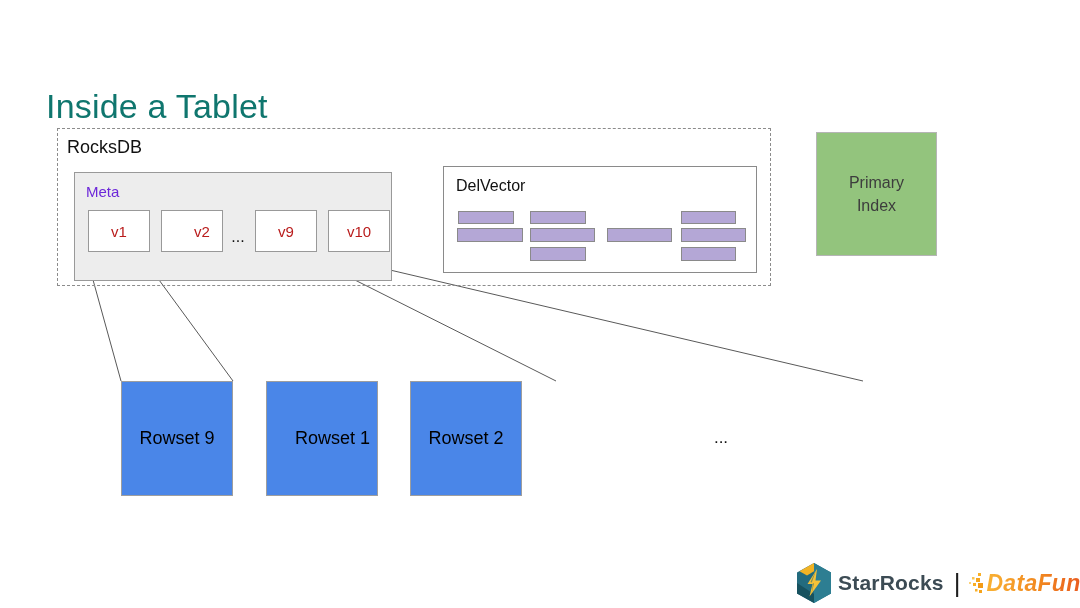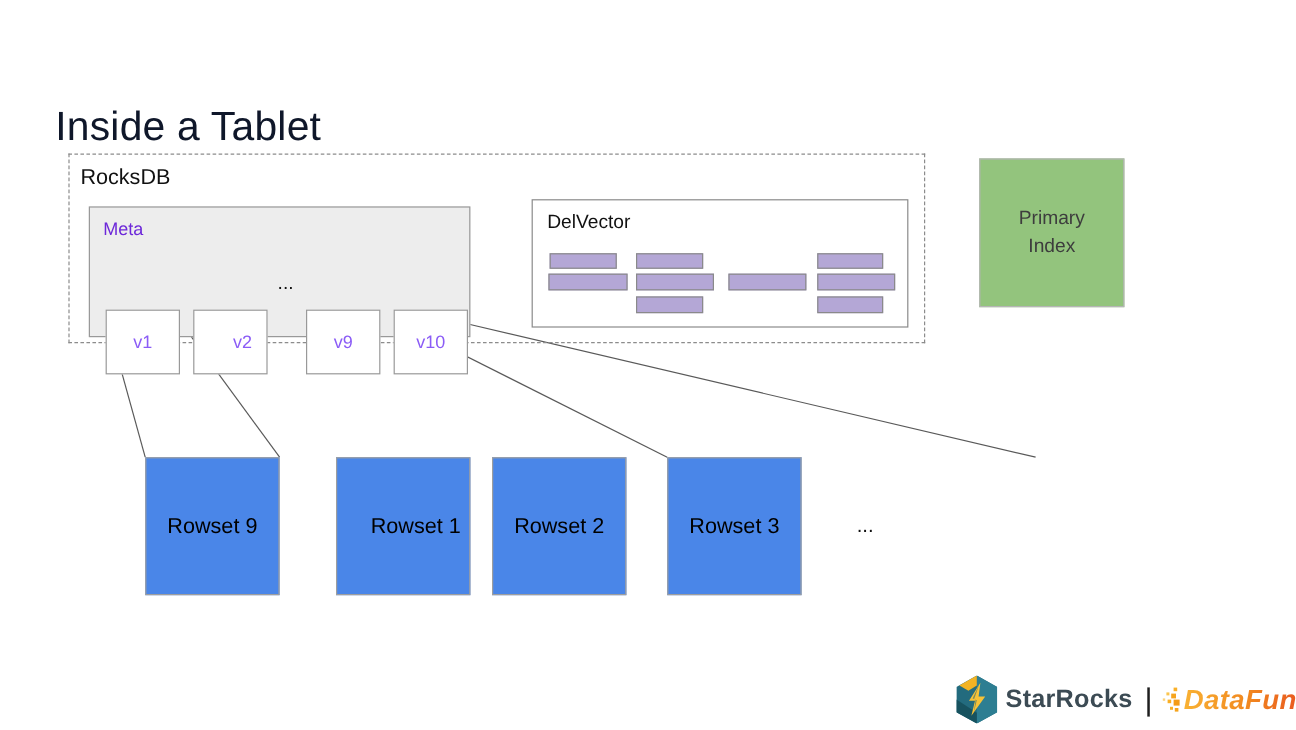--- a/index.html
+++ b/index.html
@@ -1,39 +1,39 @@
 <!DOCTYPE html>
 <html><head>
 <meta charset="utf-8">
 <style>
   html,body{margin:0;padding:0;background:#fff;}
   .slide{
     position:relative;width:1080px;height:608px;background:#ffffff;
     font-family:"Liberation Sans", sans-serif;overflow:hidden;
   }
   .slide-title{
-    position:absolute;left:46px;top:64px;font-size:34px;color:#0f172a;
+    position:absolute;left:46px;top:64px;font-size:34px;color:#0f766e;
     font-weight:400;letter-spacing:.2px;
   }
   
   .rocksdb-box{
     position:absolute;left:57px;top:128px;width:714px;height:158px;
     border:1.5px dashed #8c8c8c;box-sizing:border-box;background:transparent;
   }
   .rocksdb-label{position:absolute;left:67px;top:137px;font-size:18px;color:#111;}
   
   .meta-box{
     position:absolute;left:74px;top:172px;width:318px;height:109px;
     background:#ededed;border:1px solid #999;box-sizing:border-box;
   }
   .meta-label{position:absolute;left:11px;top:10px;font-size:15px;color:#6d28d9;}
   .vbox{
-    position:absolute;top:210px;height:54px;width:62px;background:#fff;
+    position:absolute;top:210px;height:42px;width:62px;background:#fff;
     border:1px solid #999;box-sizing:border-box;display:flex;
-    align-items:center;justify-content:center;font-size:15px;color:#8b5cf6;margin-top:48px;
+    align-items:center;justify-content:center;font-size:15px;color:#b91c1c;
   }
   .v1{left:88px;} .v2{left:161px;padding-left:20px;} .v9{left:255px;} .v10{left:328px;}
   .meta-ellipsis{
     position:absolute;left:224px;top:228px;width:28px;text-align:center;
     font-size:16px;color:#111;
   }
   
   .delvector-box{
     position:absolute;left:443px;top:166px;width:314px;height:107px;
     background:#fff;border:1px solid #8a8a8a;box-sizing:border-box;
@@ -50,21 +50,21 @@
   }
   .primary-index span{
     display:inline-block;max-width:80px;font-size:16px;color:#3d3d3d;line-height:1.45;
   }
   
   .rowset{
     position:absolute;top:381px;width:112px;height:115px;background:#4a86e8;
     border:1px solid #9e9e9e;box-sizing:border-box;display:flex;
     align-items:center;justify-content:center;font-size:18px;color:#000;
   }
-  .r0{left:121px;} .r1{left:280px;padding-left:21px;} .r2{left:410px;} .r3{left:556px;} .rn{left:753px;}
+  .r0{left:121px;} .r1{left:266px;padding-left:21px;} .r2{left:410px;} .r3{left:556px;} .rn{left:753px;}
   .rowset-ellipsis{
     position:absolute;left:700px;top:428px;width:42px;text-align:center;
     font-size:17px;color:#111;
   }
   
   .lines-svg{position:absolute;left:0;top:0;width:1080px;height:608px;pointer-events:none;}
   
   .footer{
     position:absolute;left:797px;top:560px;height:46px;display:flex;
     align-items:center;
@@ -122,21 +122,20 @@
     <div class="dv-bar" style="left:237px;top:80px;width:55px;height:14px;"></div>
   </div>
 
   <div class="primary-index">
     <span>Primary Index</span>
   </div>
 
   <div class="rowset r0">Rowset 9</div>
   <div class="rowset r1">Rowset 1</div>
   <div class="rowset r2">Rowset 2</div>
-  <div class="rowset r3">Rowset 3</div>
   <div class="rowset-ellipsis">...</div>
 
   <div class="footer">
     <svg class="sr-logo" viewBox="0 0 34 40">
       <path d="M17 0 L34 9.5 V30.5 L17 40 L0 30.5 V9.5 Z" fill="#236b7e"></path>
       <path d="M17 0 L34 9.5 V30.5 L17 40 Z" fill="#2d7e92"></path>
       <path d="M0 20 V30.5 L17 40 V31 Z" fill="#17525f"></path>
       <path d="M17 0 L2.5 8.2 L10 12.6 L17 8.2 Z" fill="#f2b324"></path>
       <path d="M20 6 L10.5 21 H15.5 L12.5 33.5 L24 17.5 H18.5 Z" fill="#f6c238"></path>
       <path d="M19 7.5 L13.5 19 L16 20 L14.5 31 L17 20.5 L14.8 19.5 Z" fill="#1d6073" opacity="0.55"></path>

